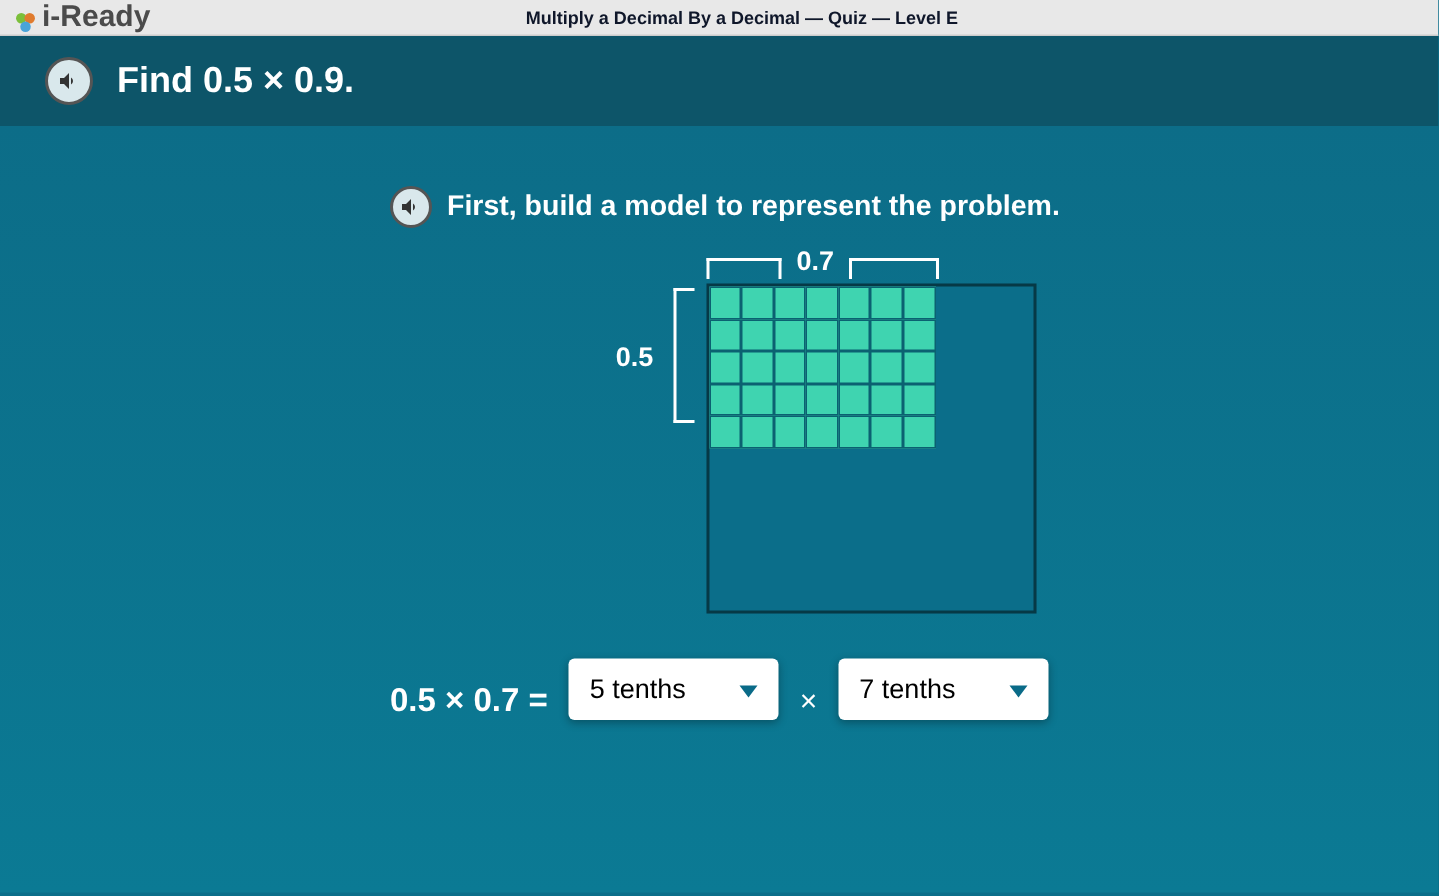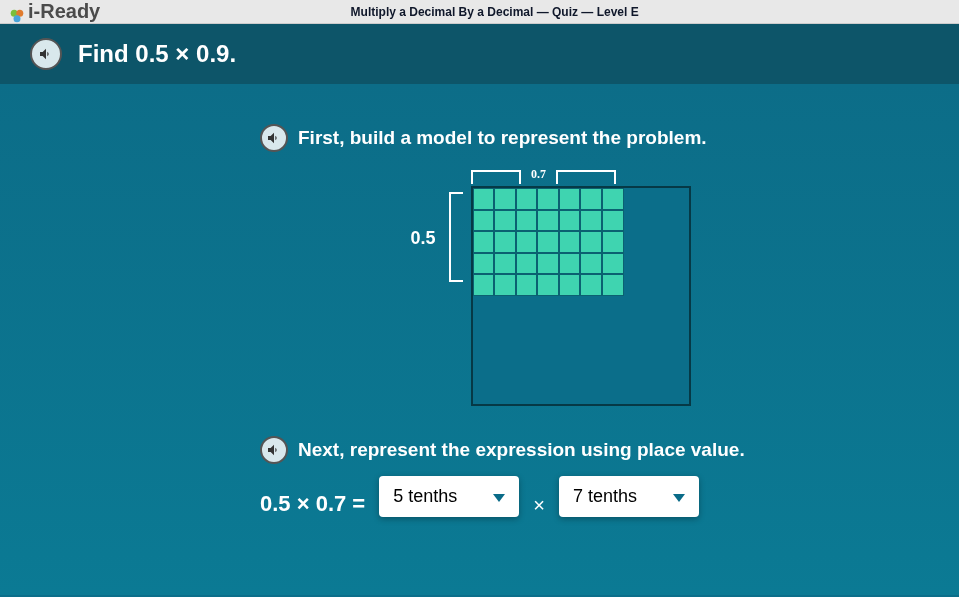--- a/index.html
+++ b/index.html
@@ -113,25 +113,24 @@
   height: 14px;
   border-left: 2px solid #fff;
   border-right: 2px solid #fff;
   border-top: 2px solid #fff;
   position: relative;
   top: 6px;
 }
 .bracket-h.left { width: 50px; }
 .bracket-h.right { width: 60px; }
 .label-07 {
-  font-size: 12px;
+  font-size: 18px;
   font-weight: 700;
   padding: 0 6px;
   display: inline-block;
-  font-family: Liberation Serif, serif;
 }
 .grid {
   width: 220px; height: 220px;
   border: 2px solid #063946;
   background: #0b6e8a;
   position: relative;
 }
 .filled {
   position: absolute;
   top: 0; left: 0;
@@ -262,28 +261,20 @@
             <div></div>
             <div></div>
             <div></div>
             <div></div>
             <div></div>
         </div>
       </div>
     </div>
   </div>
 
-  <div class="step-row">
-    <div class="audio-btn small">
-      <svg viewBox="0 0 24 24">
-          <path fill="#333" d="M3 9v6h4l5 5V4L7 9H3zm13 3a4 4 0 0 0-2-3.5v7A4 4 0 0 0 16 12z"></path>
-        </svg>
-    </div>
-    <div class="step-text">Next, represent the expression using place value.</div>
-  </div>
 
   <div class="eq-row">
     <span class="eq-text">0.5 × 0.7 =</span>
     <div class="dropdown">
       <span>5 tenths</span>
     </div>
     <span class="times">×</span>
     <div class="dropdown">
       <span>7 tenths</span>
     </div>

